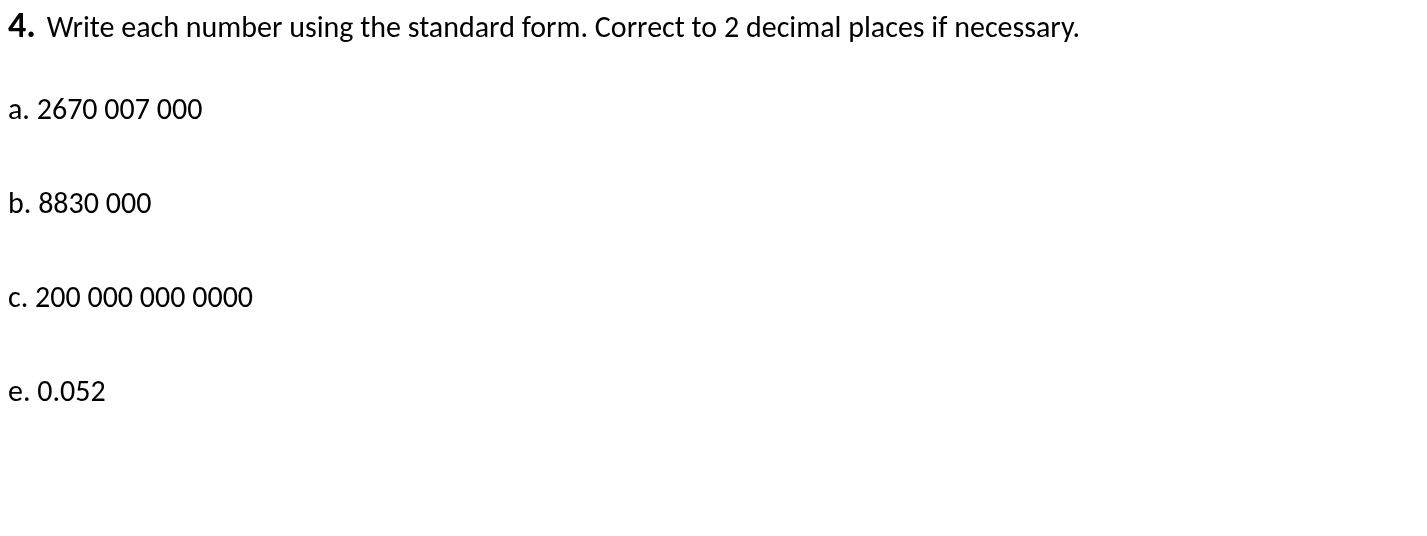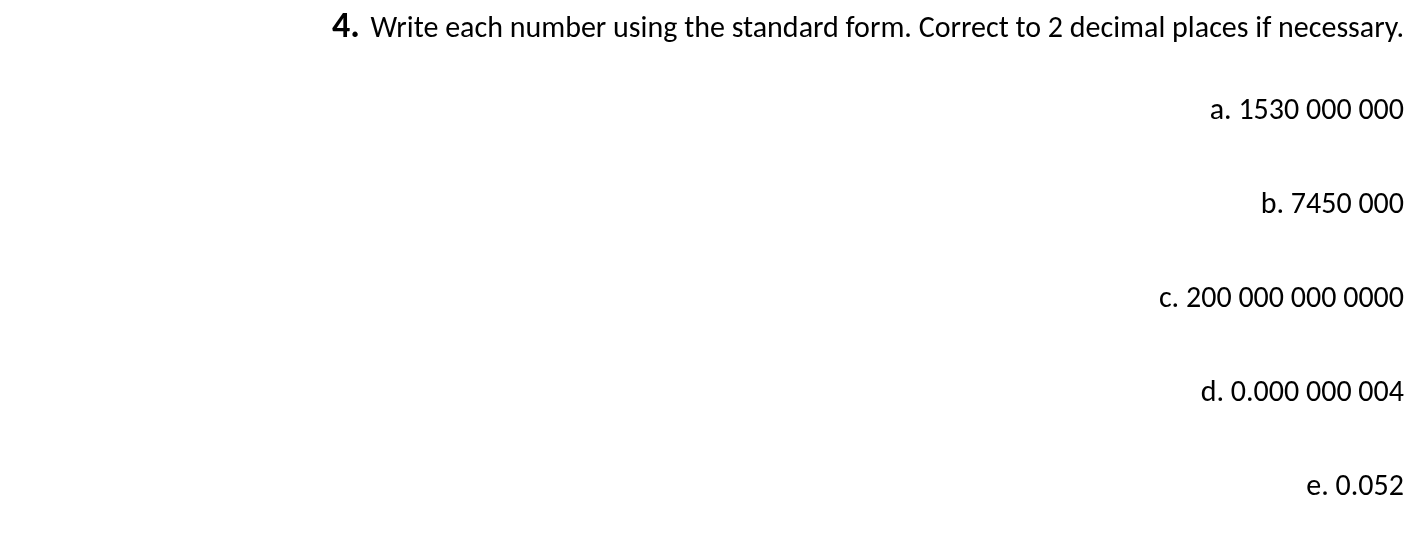--- a/index.html
+++ b/index.html
@@ -5,23 +5,22 @@
   html, body {
     margin: 0;
     padding: 0;
     width: 1427px;
     height: 536px;
     background: #ffffff;
     font-family: Calibri, "Segoe UI", Arial, sans-serif;
     color: #000000;
   }
   .page {
-    padding: 0 23px;
+    padding: 0 8px;
     box-sizing: border-box;
-    text-align: right;
   }
   .question-line {
     font-size: 30px;
     line-height: 1.2;
     margin-top: 4px;
     margin-bottom: 44px;
   }
   .question-number {
     font-weight: 700;
     font-size: 36px;
@@ -46,36 +45,32 @@
 
 <div class="page">
 
   <div class="question-line">
     <span class="question-number">4.</span>
     <span>Write each number using the standard form. Correct to 2 decimal places if necessary.</span>
   </div>
 
   <div class="item">
     <span class="item-label">a.</span>
-    <span class="item-value">1530 000 000</span>
+    <span class="item-value">2670 007 000</span>
   </div>
 
   <div class="item">
     <span class="item-label">b.</span>
-    <span class="item-value">7450 000</span>
+    <span class="item-value">8830 000</span>
   </div>
 
   <div class="item">
     <span class="item-label">c.</span>
     <span class="item-value">200 000 000 0000</span>
   </div>
 
-  <div class="item">
-    <span class="item-label">d.</span>
-    <span class="item-value">0.000 000 004</span>
-  </div>
 
   <div class="item">
     <span class="item-label">e.</span>
     <span class="item-value">0.052</span>
   </div>
 
 </div>
 
 </body></html>

